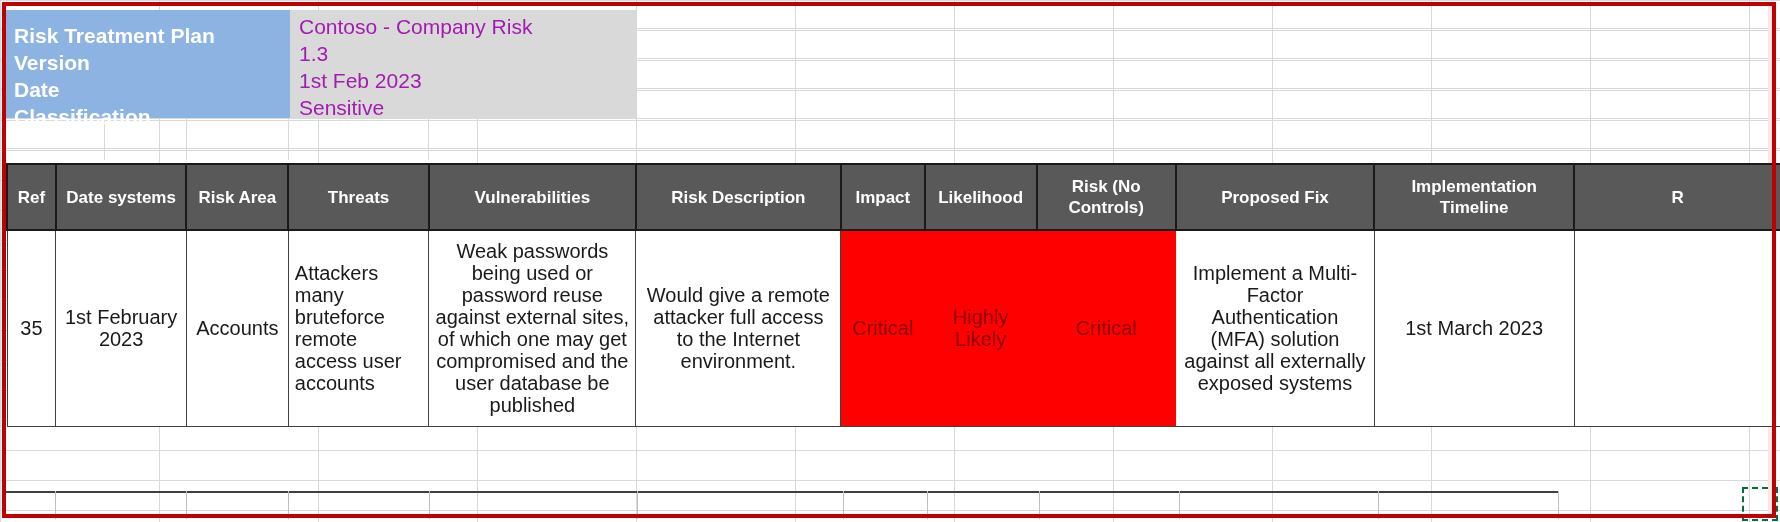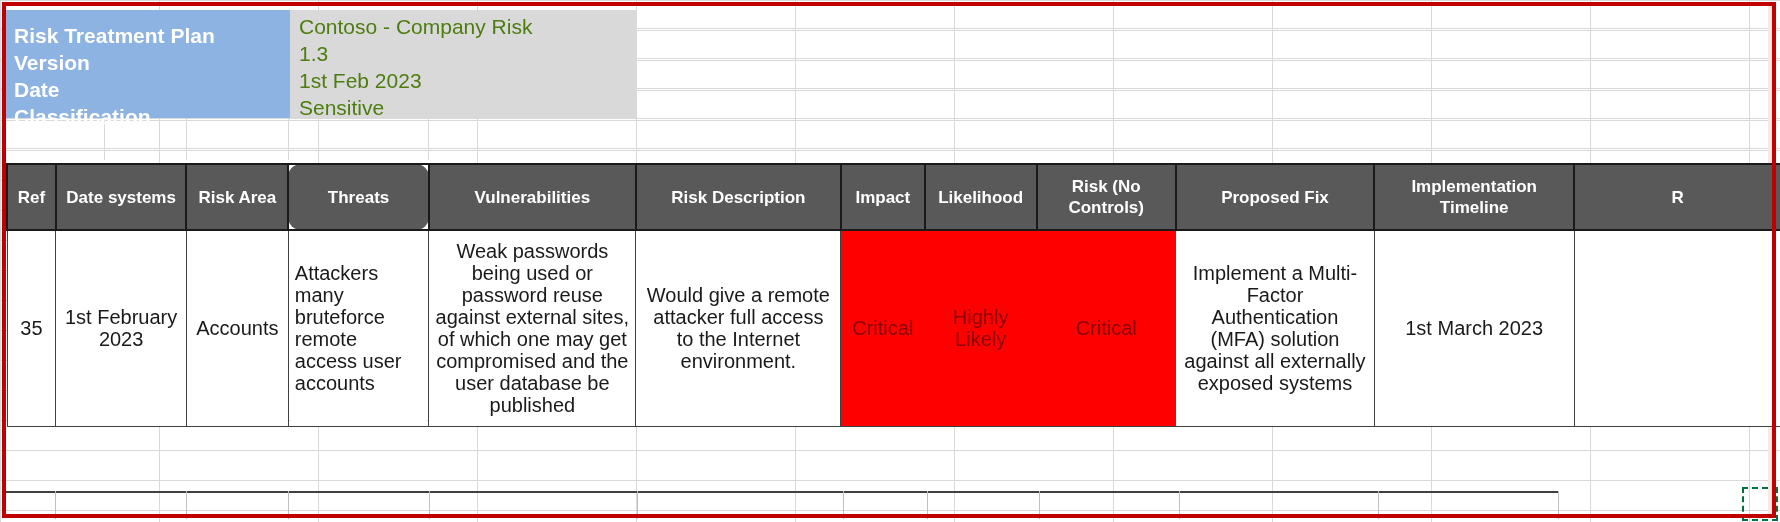--- a/index.html
+++ b/index.html
@@ -77,21 +77,21 @@
     color: #ffffff;
     font-weight: bold;
     font-size: 21px;
     line-height: 27px;
     padding: 12px 0 0 8px;
     box-sizing: border-box;
   }
   .title-values {
     flex: 1;
     background: #d9d9d9;
-    color: #4d7c0f;
+    color: #a21caf;
     font-size: 21px;
     line-height: 27px;
     padding: 3px 0 0 9px;
     box-sizing: border-box;
   }
   .title-labels div, .title-values div {
     white-space: nowrap;
     overflow: hidden;
   }
 
@@ -143,21 +143,21 @@
     border-left: 1px solid #ff0000;
     border-right: 1px solid #ff0000;
   }
   .risk-table td.no-right-border { border-right: none; }
   .risk-table th.no-right-border { border-right: none; }
 
   
   .c-ref        { width: 49px; }
   .c-date       { width: 131px; }
   .c-area       { width: 102px; }
-  .c-threats    { width: 141px; border-radius: 13px; }
+  .c-threats    { width: 141px; }
   .c-vuln       { width: 208px; }
   .c-desc       { width: 206px; margin-left: 22px; }
   .c-impact     { width: 84px; }
   .c-likely     { width: 112px; }
   .c-risk       { width: 140px; }
   .c-fix        { width: 199px; }
   .c-timeline   { width: 201px; }
   .c-cut        { width: 208px; }
 
   

